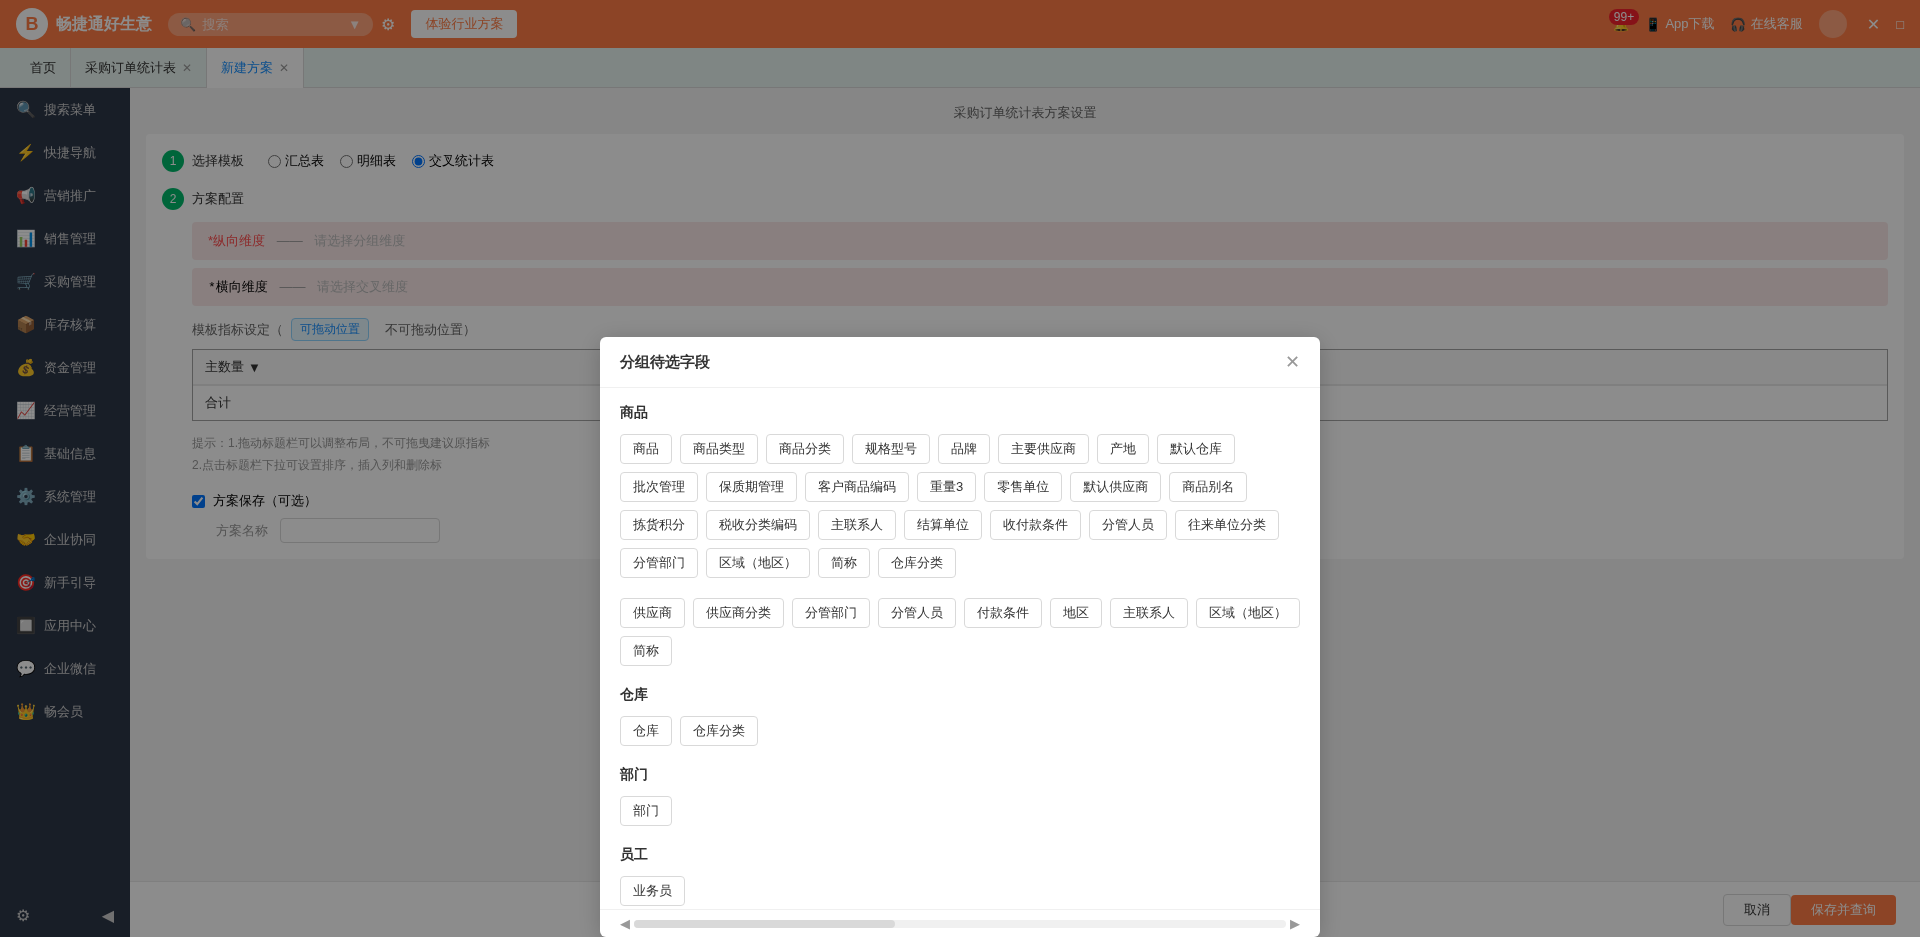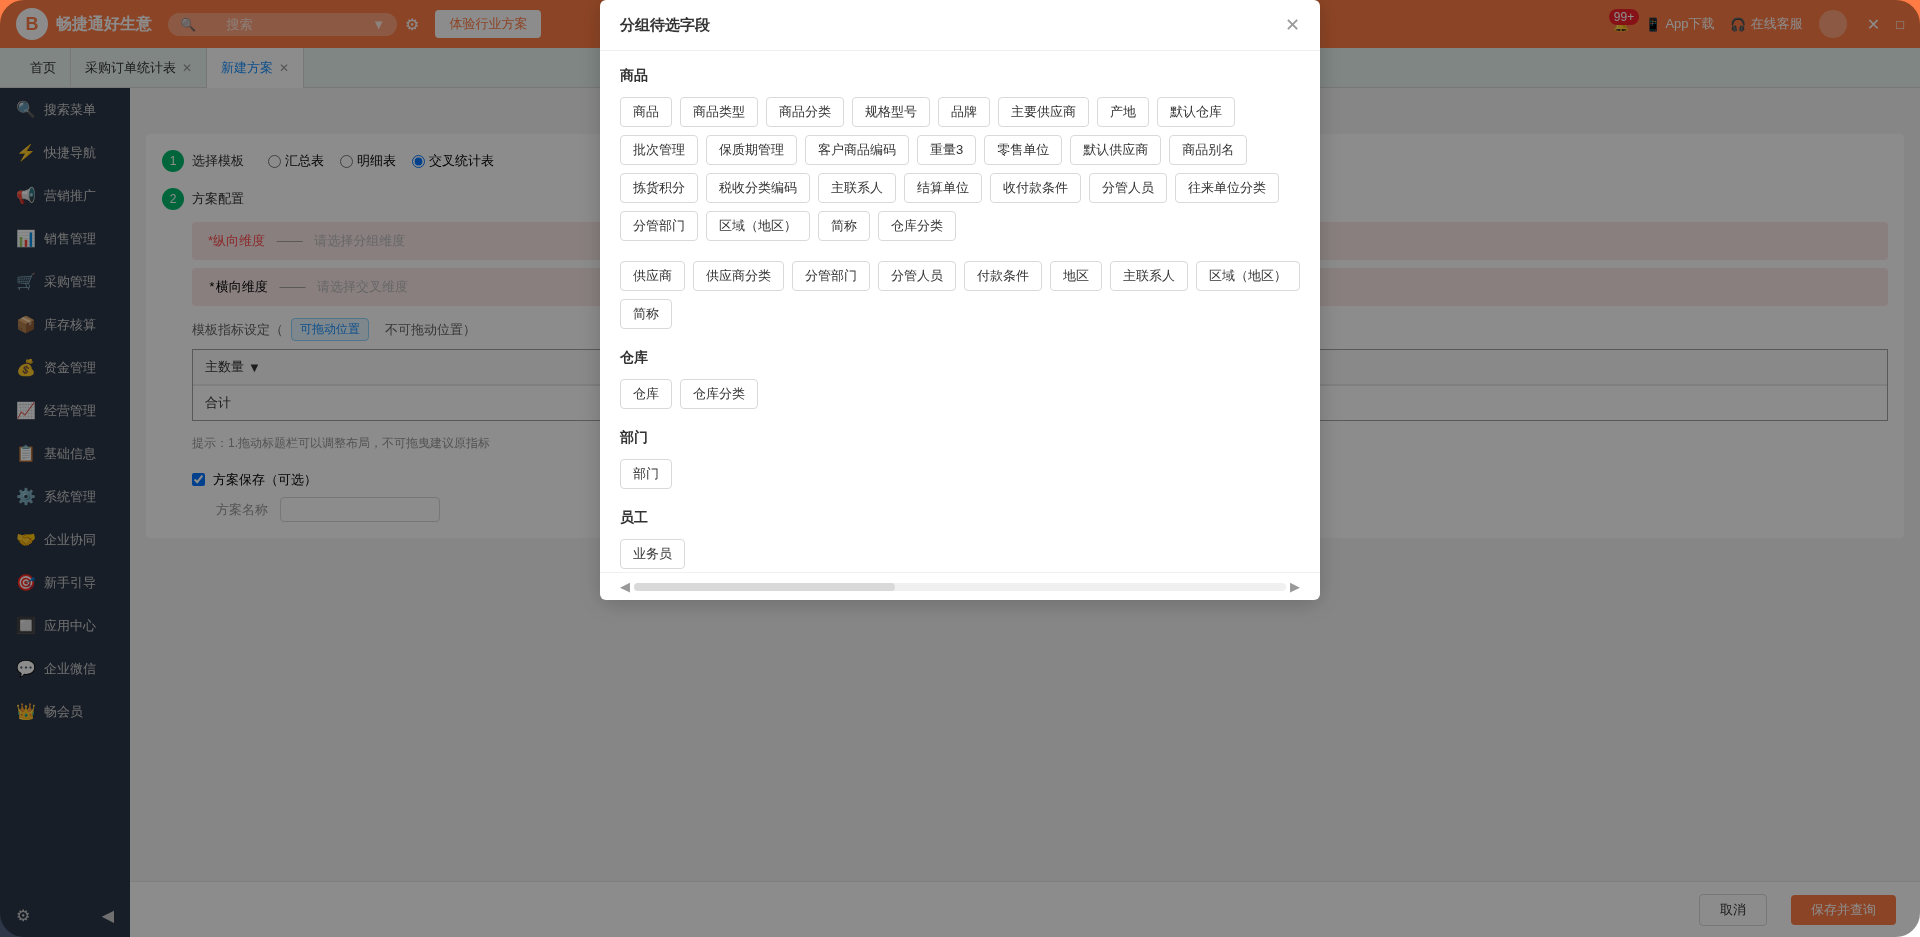--- a/index.html
+++ b/index.html
@@ -43,21 +43,20 @@
       min-width: 200px;
       color: rgba(255,255,255,0.8);
       font-size: 13px;
     }
     .search-bar input {
       background: transparent;
       border: none;
       outline: none;
       color: white;
       width: 140px;
-      margin-left: 24px;
     }
     .search-bar input::placeholder { color: rgba(255,255,255,0.7); }
     .header-btn {
       background: #fff;
       color: #ff7d45;
       border: none;
       border-radius: 4px;
       padding: 5px 14px;
       cursor: pointer;
       font-size: 13px;
@@ -222,21 +221,21 @@
     .footer-actions {
       position: absolute;
       bottom: 0; right: 0; left: 0;
       height: 56px;
       background: white;
       border-top: 1px solid #e8e8e8;
       display: flex;
       align-items: center;
       justify-content: flex-end;
       padding: 0 24px;
-      gap: 24px;
+      gap: 0;
     }
     .btn-cancel {
       border: 1px solid #d9d9d9;
       background: white;
       color: #333;
       border-radius: 4px;
       padding: 6px 20px;
       cursor: pointer;
       font-size: 13px;
     }
@@ -250,23 +249,22 @@
       font-size: 13px;
     }
 
     
     .modal-overlay {
       position: fixed;
       top: 0; left: 0; right: 0; bottom: 0;
       background: rgba(0,0,0,0.45);
       z-index: 1000;
       display: flex;
-      align-items: flex-start;
+      align-items: flex-end;
       justify-content: center;
-      border-radius: 24px;
     }
     .modal {
       background: white;
       border-radius: 6px;
       width: 720px;
       max-height: 600px;
       display: flex;
       flex-direction: column;
       box-shadow: 0 4px 24px rgba(0,0,0,0.2);
     }
@@ -509,20 +507,21 @@
                 </div>
                 <div class="stats-cell">
                   <span>合计</span>
                 </div>
               </div>
             </div>
           </div>
 
           <div class="tips">
             <div>提示：1.拖动标题栏可以调整布局，不可拖曳建议原指标</div>
+            <div>2.点击标题栏下拉可设置排序，插入列和删除标</div>
           </div>
 
           <div class="save-option">
             <input type="checkbox" checked="" style="">
             <span>方案保存（可选）</span>
           </div>
           <div style="margin-top:8px; padding-left:24px;">
             <span style="color:#999;font-size:13px;margin-right:8px;">方案名称</span>
             <input type="text" style="border: 1px solid rgb(217, 217, 217); border-radius: 4px; padding: 4px 8px; width: 160px;">
           </div>

